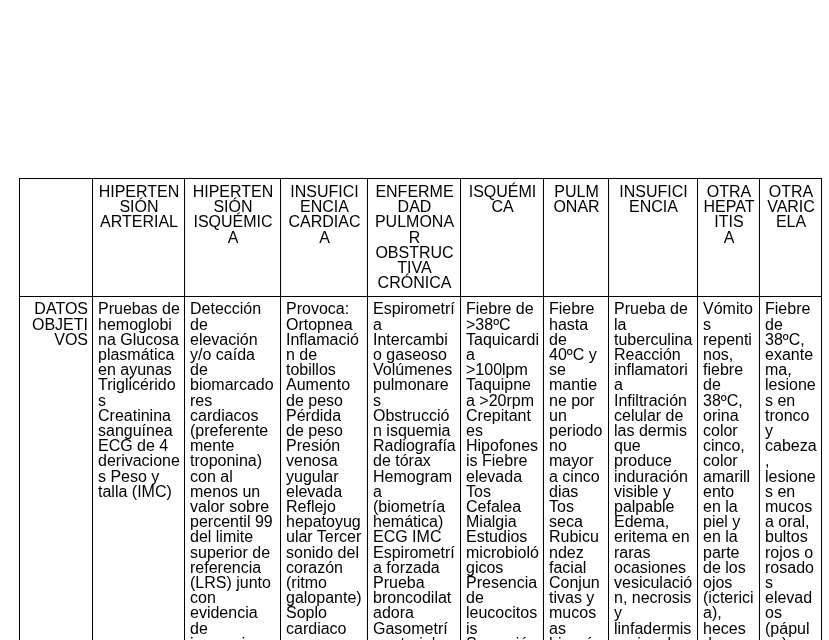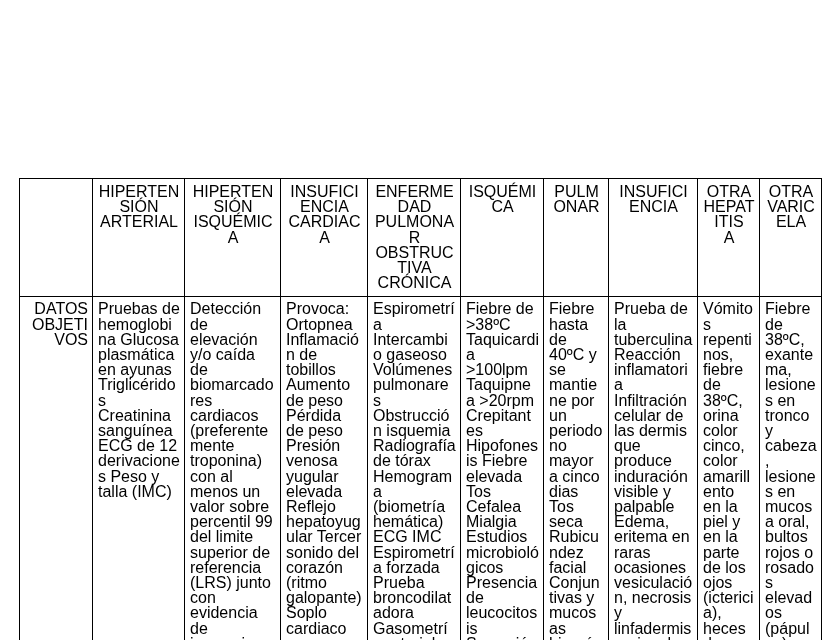--- a/index.html
+++ b/index.html
@@ -141,21 +141,21 @@
 VARICELA</span>
           </td>
         </tr>
 
         <tr class="body-row">
           <td class="rowlabel-cell">
             <span class="cell-text">DATOS
 OBJETIVOS</span>
           </td>
           <td>
-            <span class="cell-text">Pruebas de hemoglobina Glucosa plasmática en ayunas Triglicéridos Creatinina sanguínea ECG de 12 derivaciones Peso y talla (IMC)</span>
+            <span class="cell-text">Pruebas de hemoglobina Glucosa plasmática en ayunas Triglicéridos Creatinina sanguínea ECG de 4 derivaciones Peso y talla (IMC)</span>
           </td>
           <td>
             <span class="cell-text">Detección de elevación y/o caída de biomarcadores cardiacos (preferentemente troponina) con al menos un valor sobre percentil 99 del limite superior de referencia (LRS) junto con evidencia de isquemia miocárdica Isquemia Cambios electrográficos (indicativos de isquemia nueva, elevación del segmento ST, bloqueo de rama</span>
           </td>
           <td>
             <span class="cell-text">Provoca: Ortopnea Inflamación de tobillos Aumento de peso Pérdida de peso Presión venosa yugular elevada Reflejo hepatoyugular Tercer sonido del corazón (ritmo galopante) Soplo cardiaco</span>
           </td>
           <td>
             <span class="cell-text">Espirometría Intercambio gaseoso Volúmenes pulmonares Obstrucción isquemia Radiografía de tórax Hemograma (biometría hemática) ECG IMC Espirometría forzada Prueba broncodilatadora Gasometría arterial</span>
           </td>

